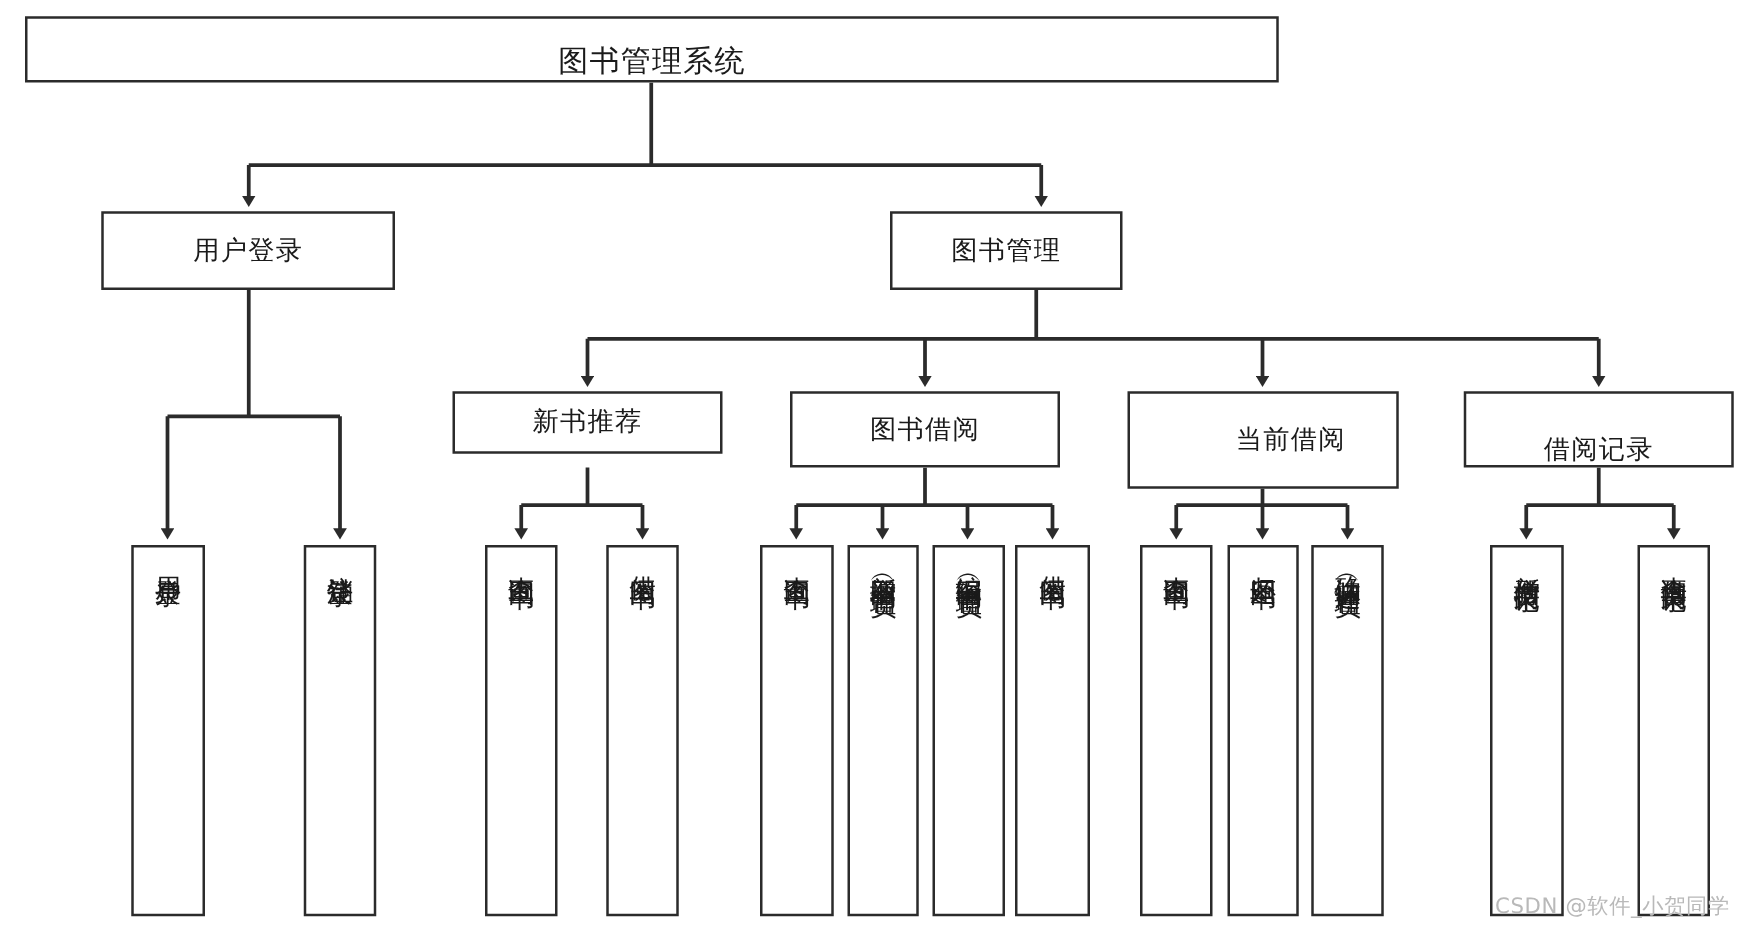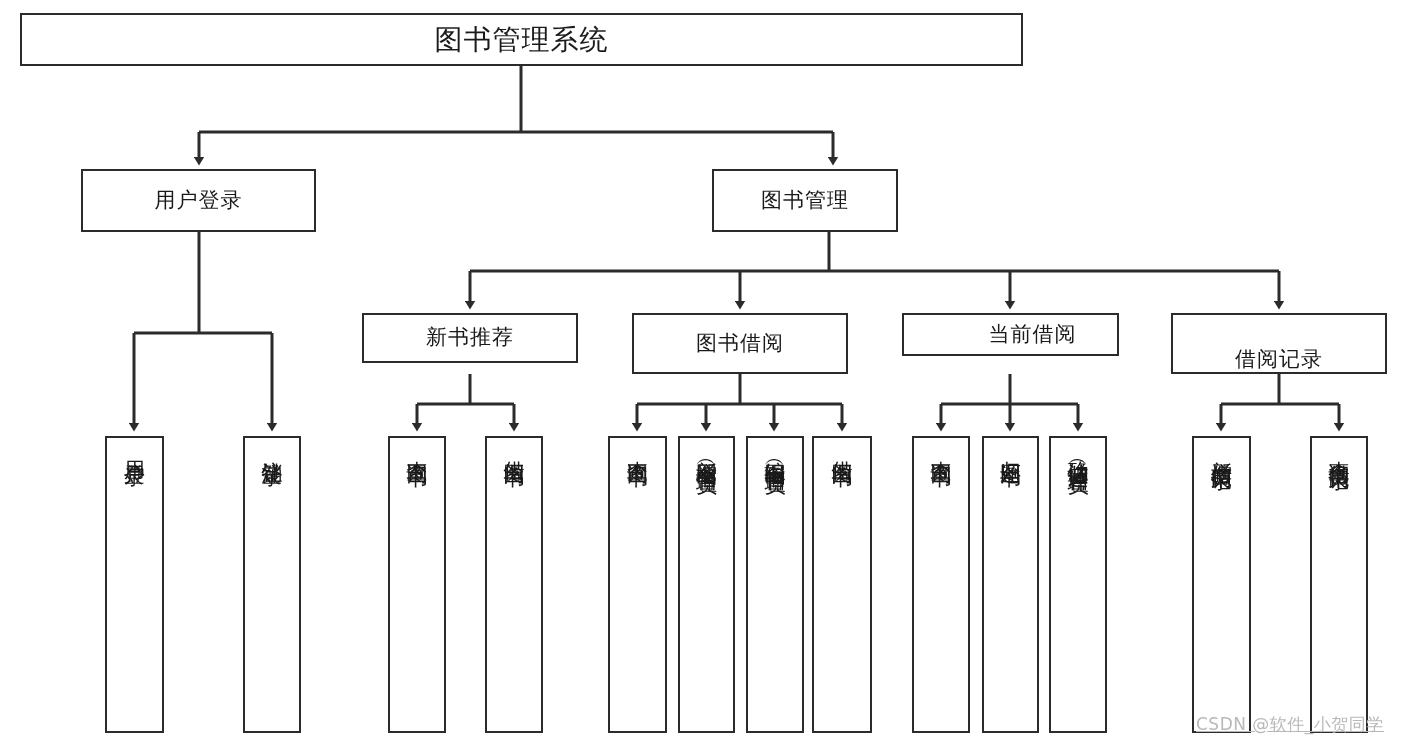--- a/index.html
+++ b/index.html
@@ -28,21 +28,21 @@
     display:flex;
     align-items:center;
     justify-content:center;
     color:#1a1a1a;
   }
   .node.h{
     font-size:21px;
     letter-spacing:1px;
     line-height:1.2;
   }
-  .node.root{ font-size:28px; }
+  .node.root{ font-size:24px;align-items:flex-end; }
   .node.v{
     font-size:21px;
     writing-mode:vertical-rl;
     text-orientation:upright;
     letter-spacing:2px;
     line-height:1.15;
     padding-top:6px;
     justify-content:flex-start;
     align-items:center;
   }
@@ -51,21 +51,20 @@
     text-orientation:upright;
     display:block;
     white-space:nowrap;
   }
   .watermark{
     position:absolute;
     font-size:17px;
     color:#b9b9b9;
     letter-spacing:0.5px;
     white-space:nowrap;
-    text-decoration:underline;
   }
 </style>
 </head>
 <body>
 
 <div id="canvas">
 
   <svg id="wires" viewBox="0 0 1405 747" xmlns="http://www.w3.org/2000/svg">
     <defs>
       <marker id="arr" markerWidth="10" markerHeight="11" refX="1.5" refY="5.5" orient="auto" markerUnits="userSpaceOnUse">
@@ -126,21 +125,21 @@
   <div class="node h" style="left:712px;top:169px;width:186px;height:63px;">
     <span>图书管理</span>
   </div>
 
   <div class="node h" style="left:362px;top:313px;width:216px;height:50px;">
     <span>新书推荐</span>
   </div>
   <div class="node h" style="left:632px;top:313px;width:216px;height:61px;">
     <span>图书借阅</span>
   </div>
-  <div class="node h" style="left:902px;top:313px;width:217px;height:43px;padding-left:44px;">
+  <div class="node h" style="left:902px;top:313px;width:217px;height:78px;padding-left:44px;">
     <span>当前借阅</span>
   </div>
   <div class="node h" style="left:1171px;top:313px;width:216px;height:61px;align-items:flex-end;">
     <span>借阅记录</span>
   </div>
 
   <div class="node v" style="left:105px;top:436px;width:59px;height:297px;">
     <span>用户登录</span>
   </div>
   <div class="node v" style="left:243px;top:436px;width:58px;height:297px;">

